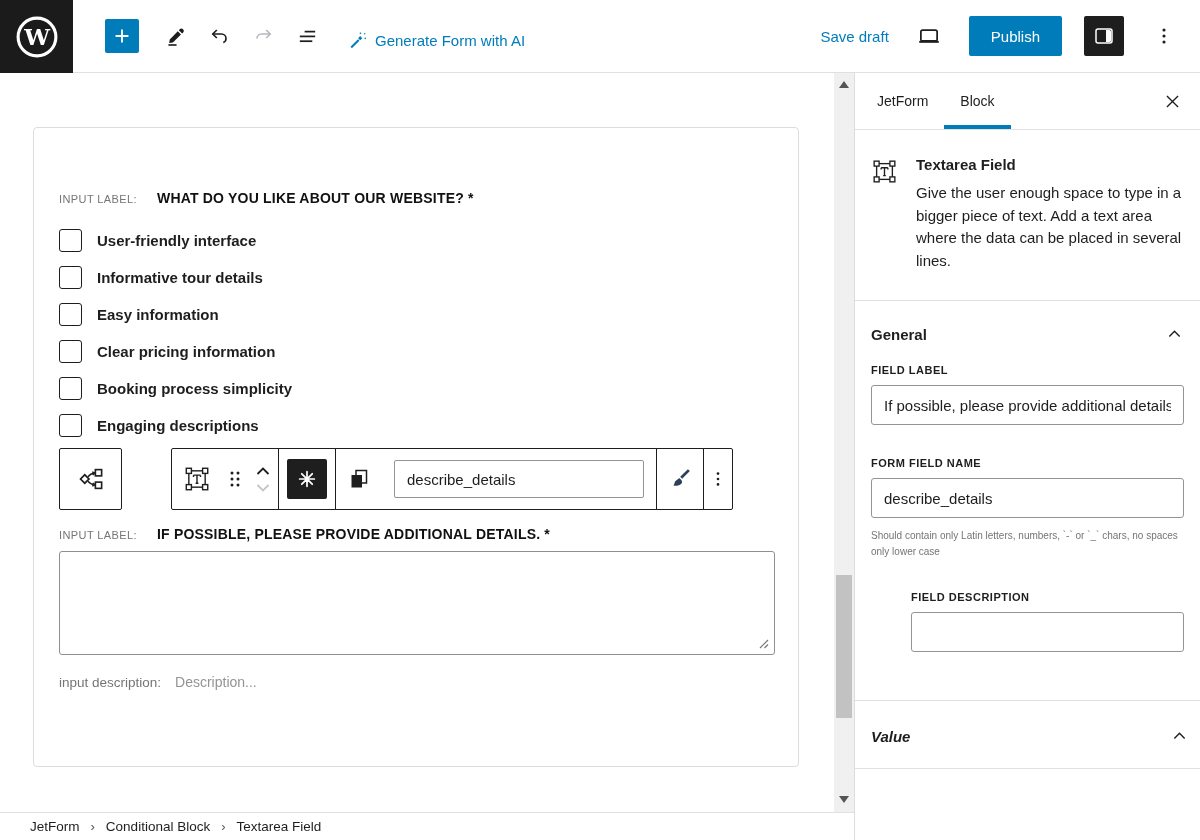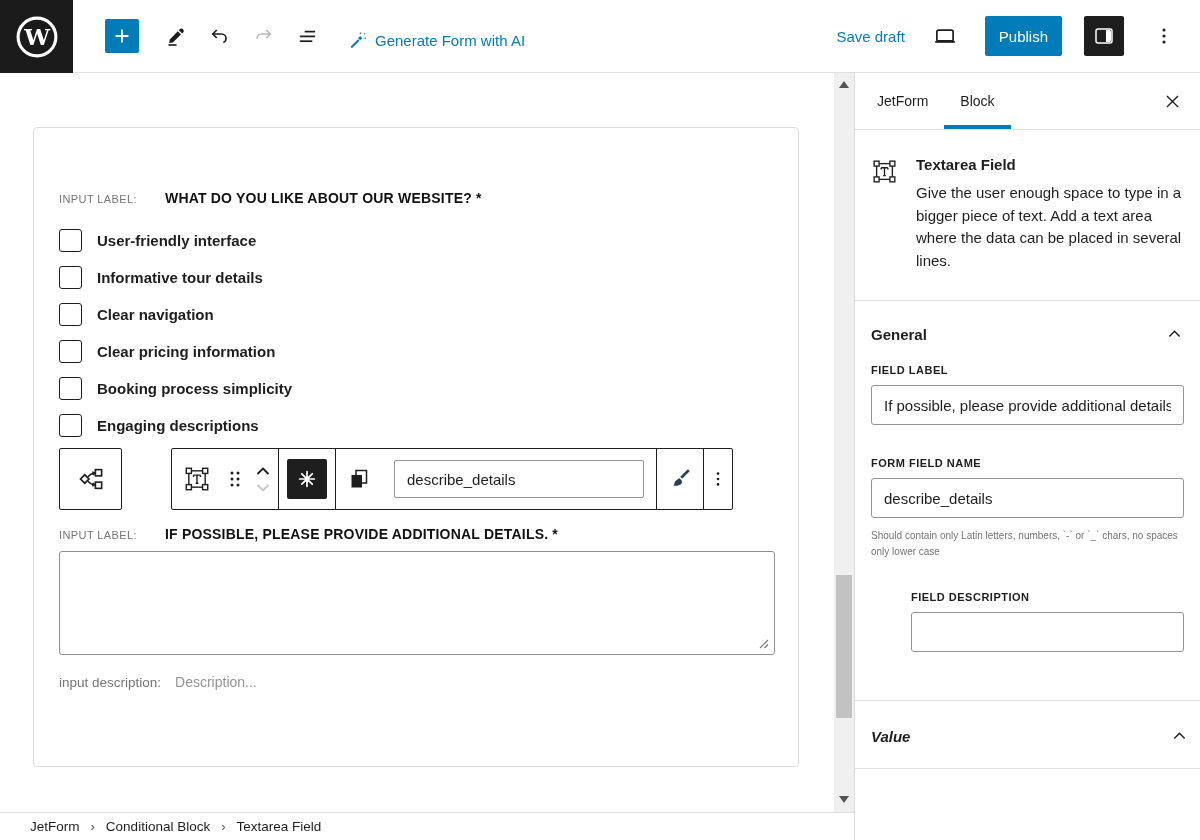--- a/index.html
+++ b/index.html
@@ -9,32 +9,32 @@
 
   
   .header { height:73px; display:flex; align-items:stretch; border-bottom:1px solid #e0e0e0; background:#fff; flex:0 0 auto; }
   .logo-box { width:73px; height:73px; background:#1b1b1b; display:flex; align-items:center; justify-content:center; flex:0 0 auto; cursor:pointer; }
   .hleft { display:flex; align-items:center; gap:8px; padding-left:32px; }
   .icon-btn { width:36px; height:36px; display:flex; align-items:center; justify-content:center; background:none; border:none; cursor:pointer; border-radius:2px; }
   .inserter { width:34px; height:34px; background:#007cba; border-radius:2px; border:none; display:flex; align-items:center; justify-content:center; margin-right:10px; cursor:pointer; }
   .ai-btn { display:flex; align-items:center; gap:7px; background:none; border:none; color:#007cba; font-size:15px; margin-left:14px; cursor:pointer;margin-top:9px; }
   .hright { margin-left:auto; display:flex; align-items:center; gap:22px; padding-right:18px; }
   .save-draft { background:none; border:none; color:#007cba; font-size:15px; cursor:pointer; }
-  .publish { background:#007cba; color:#fff; border:none; border-radius:2px; height:40px; padding:0 14px; font-size:15px; cursor:pointer; }
+  .publish { background:#007cba; color:#fff; border:none; border-radius:2px; height:40px; padding:0 22px; font-size:15px; cursor:pointer; }
   .toggle-pressed { width:40px; height:40px; background:#1e1e1e; border:none; border-radius:2px; display:flex; align-items:center; justify-content:center; cursor:pointer; }
 
   
   .body { flex:1 1 auto; display:flex; min-height:0; }
   .left-col { width:854px; display:flex; flex-direction:column; flex:0 0 auto; }
   .work-row { display:flex; flex:1 1 auto; min-height:0; }
   .editor { width:834px; position:relative; background:#fff; overflow:hidden; }
 
   .form-card { position:absolute; left:33px; top:54px; width:766px; height:640px; background:#fff; border:1px solid #ddd; border-radius:4px; padding:62px 25px 0 25px; }
 
-  .label-row { display:flex; align-items:baseline; gap:28px; }
+  .label-row { display:flex; align-items:baseline; gap:20px; }
   .label-prefix { font-size:11px; color:#757575; letter-spacing:.4px; }
   .label-main { font-size:14px; font-weight:700; color:#111; letter-spacing:.2px; }
 
   .opts { margin-top:16px; }
   .opt { display:flex; align-items:center; height:37px; }
   .cbox { width:23px; height:23px; border:1.5px solid #1e1e1e; border-radius:3px; background:#fff; flex:0 0 auto; cursor:pointer; }
   .opt-label { margin-left:15px; font-size:15px; color:#1e1e1e;font-weight:bold; }
 
   
   .btoolbar { margin-top:4px; display:flex; align-items:stretch; height:62px; }
@@ -183,21 +183,21 @@
                 <div class="opt">
                   <span class="cbox"></span>
                   <span class="opt-label">User-friendly interface</span>
                 </div>
                 <div class="opt">
                   <span class="cbox"></span>
                   <span class="opt-label">Informative tour details</span>
                 </div>
                 <div class="opt">
                   <span class="cbox"></span>
-                  <span class="opt-label">Clear navigation</span>
+                  <span class="opt-label">Easy information</span>
                 </div>
                 <div class="opt">
                   <span class="cbox"></span>
                   <span class="opt-label">Clear pricing information</span>
                 </div>
                 <div class="opt">
                   <span class="cbox"></span>
                   <span class="opt-label">Booking process simplicity</span>
                 </div>
                 <div class="opt">

